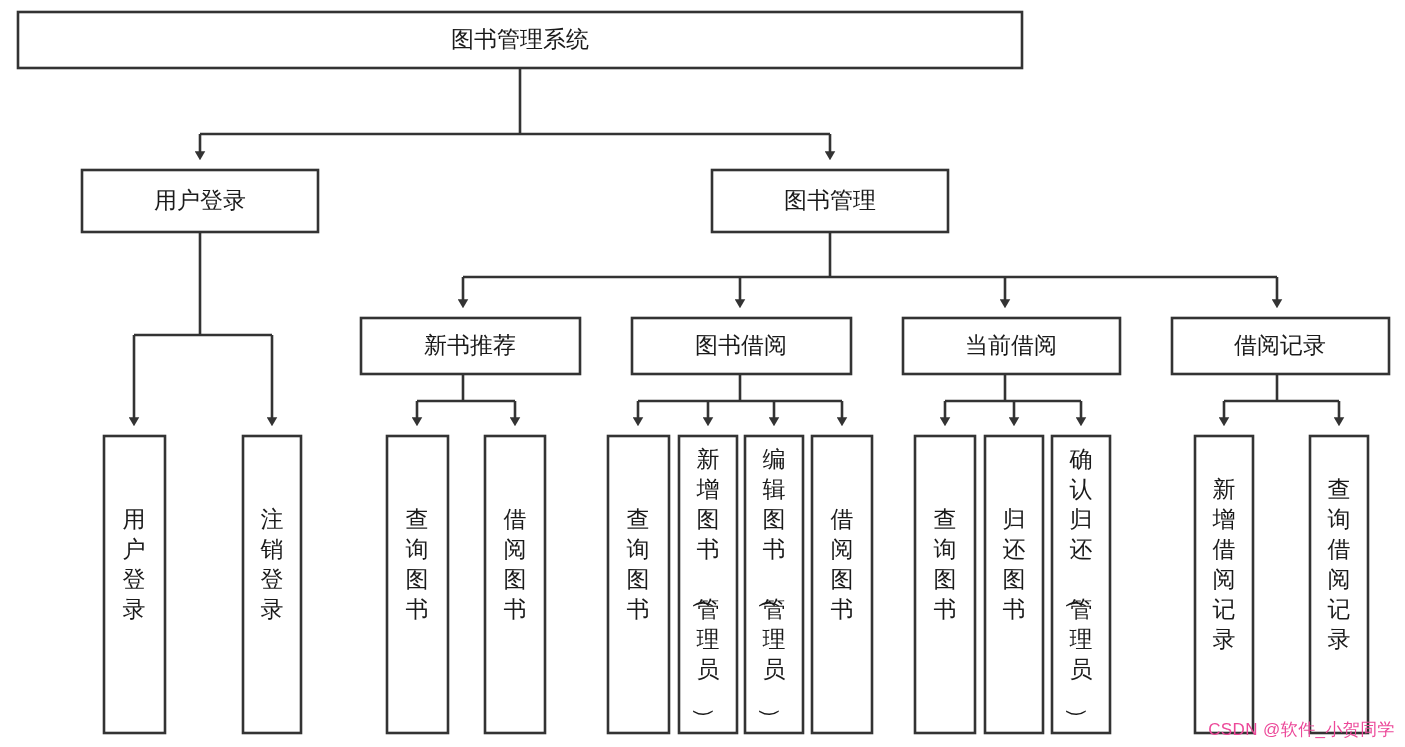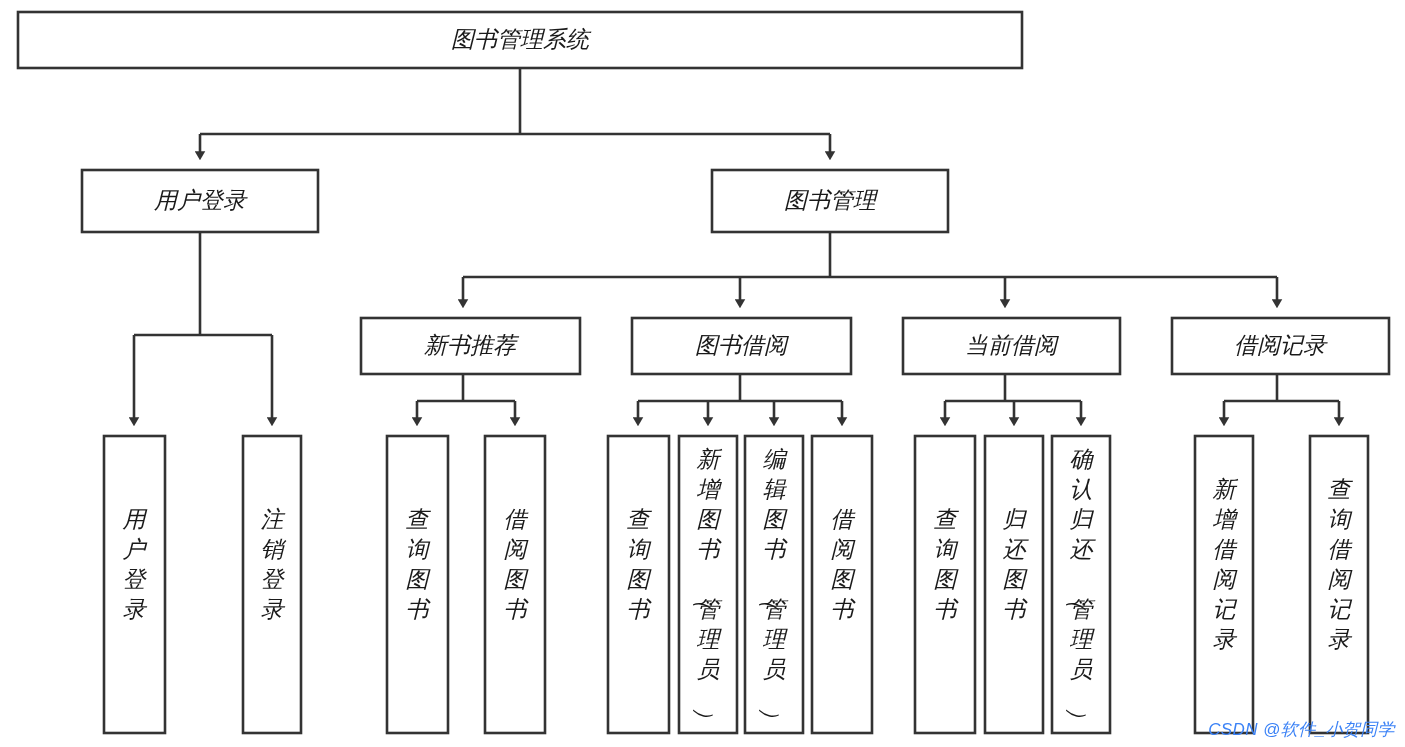--- a/index.html
+++ b/index.html
@@ -11,21 +11,20 @@
     width: 1405px;
     height: 747px;
     font-family: "Liberation Sans", "DejaVu Sans", sans-serif;
     overflow: hidden;
     position: relative;
   }
   #diagram-root {
     position: relative;
     width: 1405px;
     height: 747px;
-    font-style: italic;
   }
   svg#flow {
     position: absolute;
     top: 0;
     left: 0;
     width: 1405px;
     height: 747px;
     display: block;
   }
   .node-box {
@@ -57,21 +56,21 @@
     fill: #1a1a1a;
     text-anchor: middle;
     white-space: pre;
   }
   .watermark {
     position: absolute;
     right: 10px;
     bottom: 6px;
     font-family: "Liberation Sans", "DejaVu Sans", sans-serif;
     font-size: 17px;
-    color: #3b82f6;
+    color: #ec4899;
     letter-spacing: 0.4px;
     pointer-events: none;
     user-select: none;
     white-space: pre;
   }
 </style>
 </head>
 <body>
 
 <div id="diagram-root">

